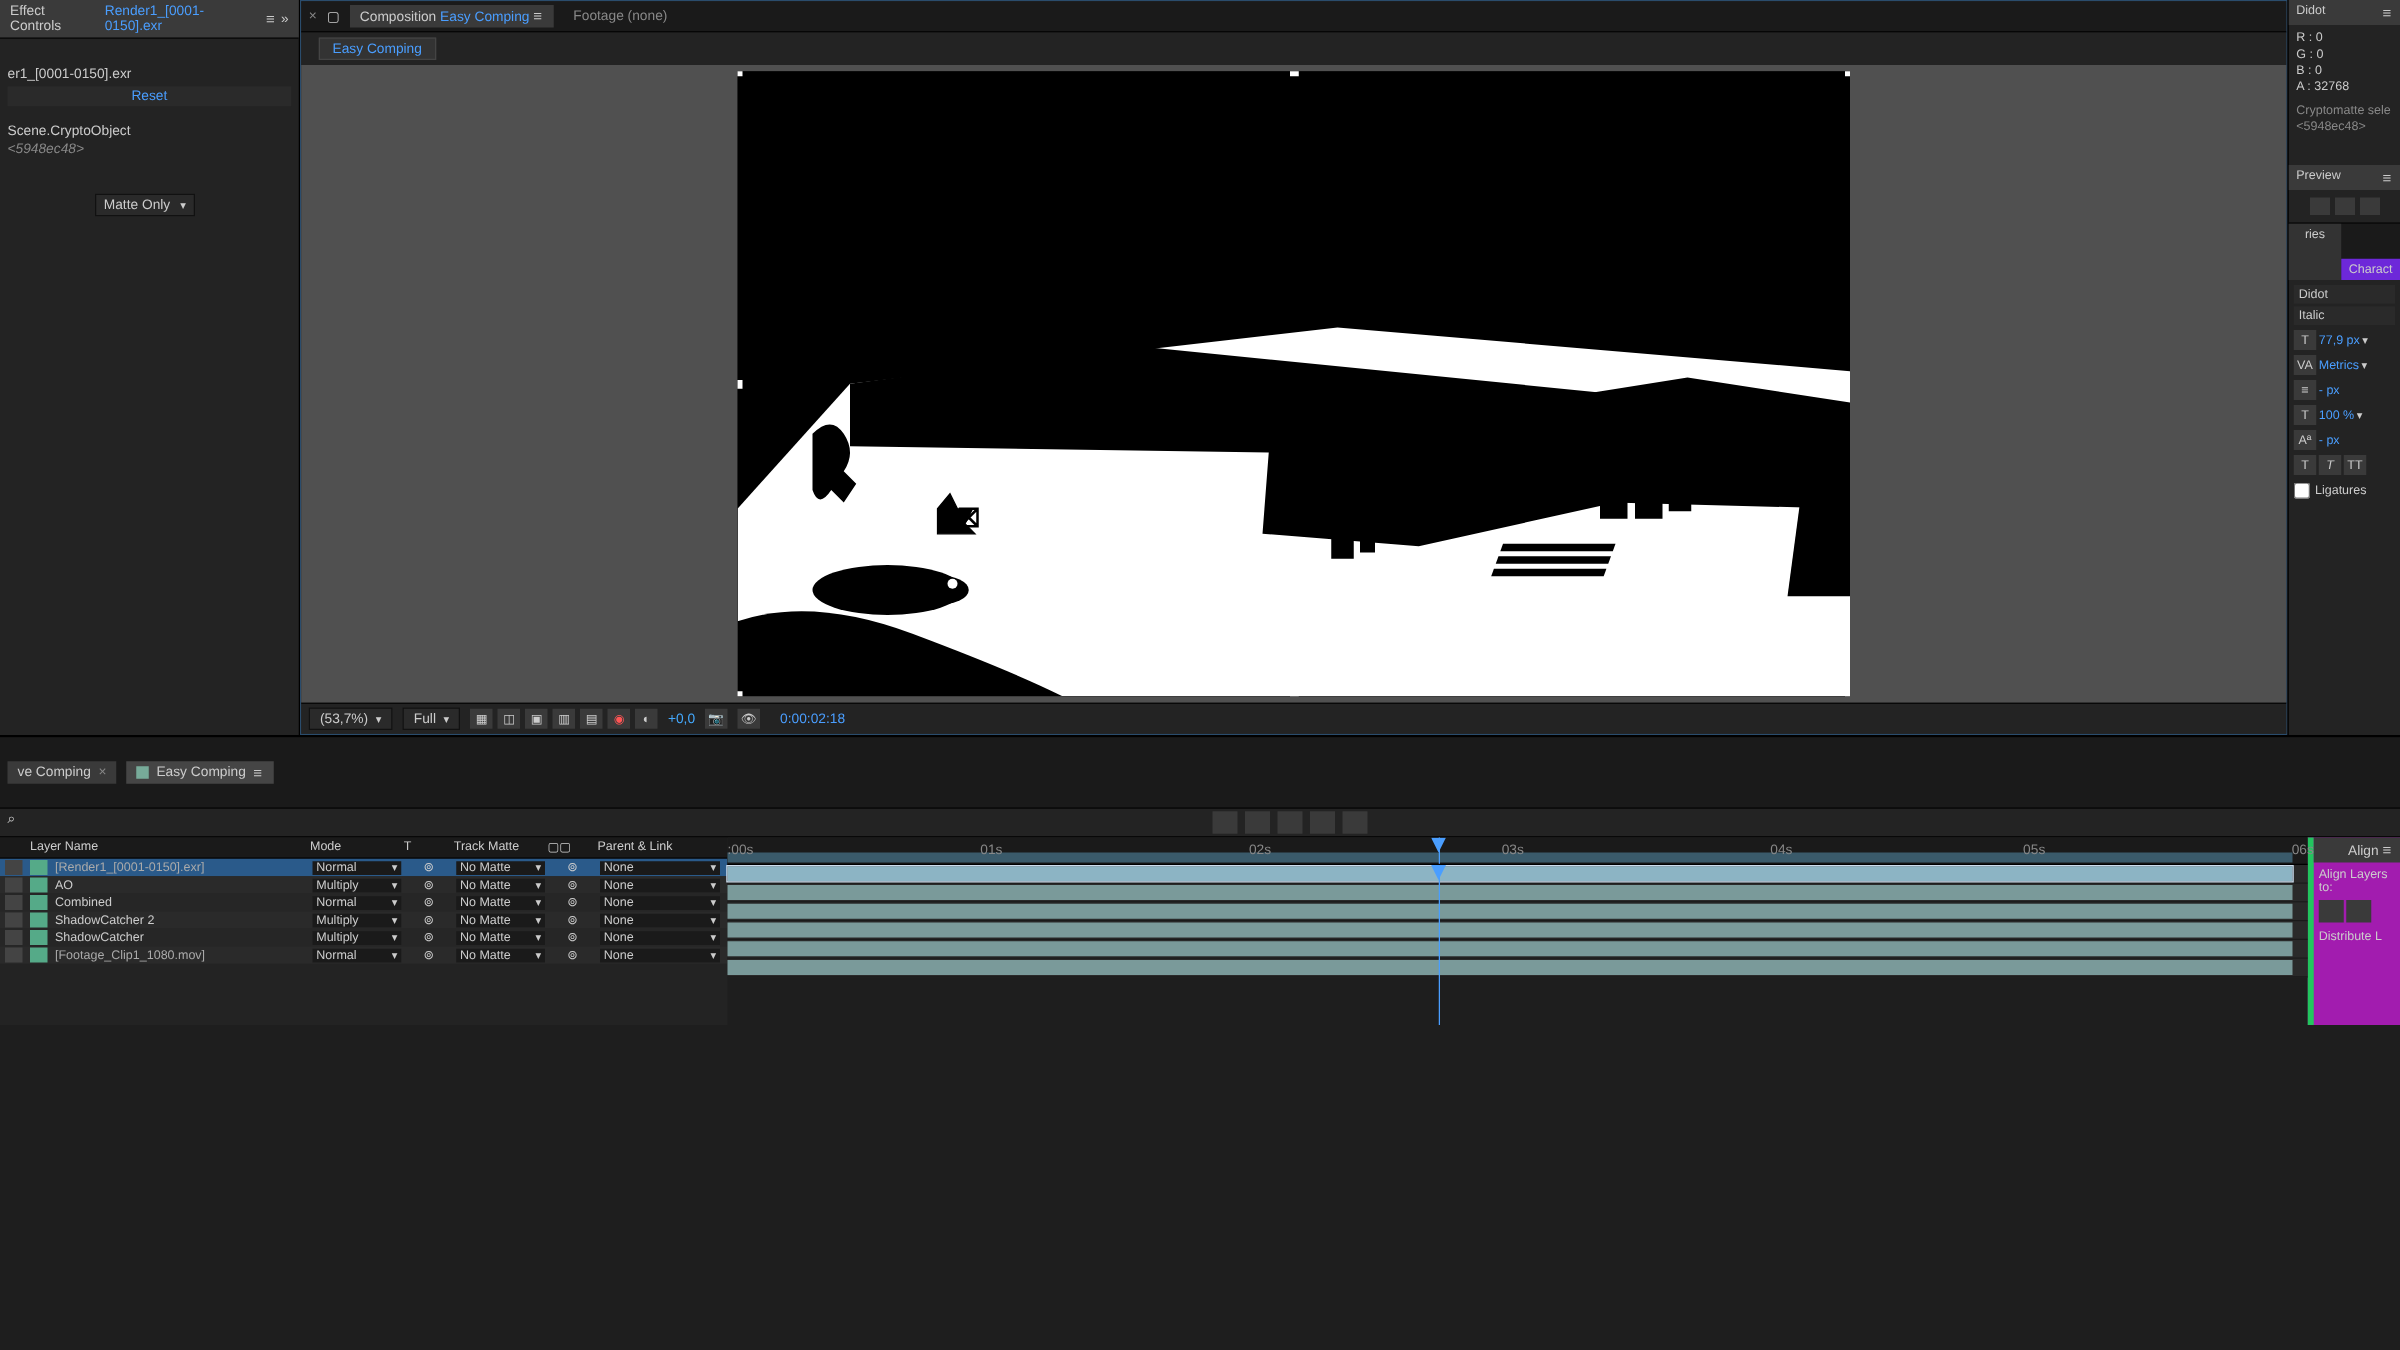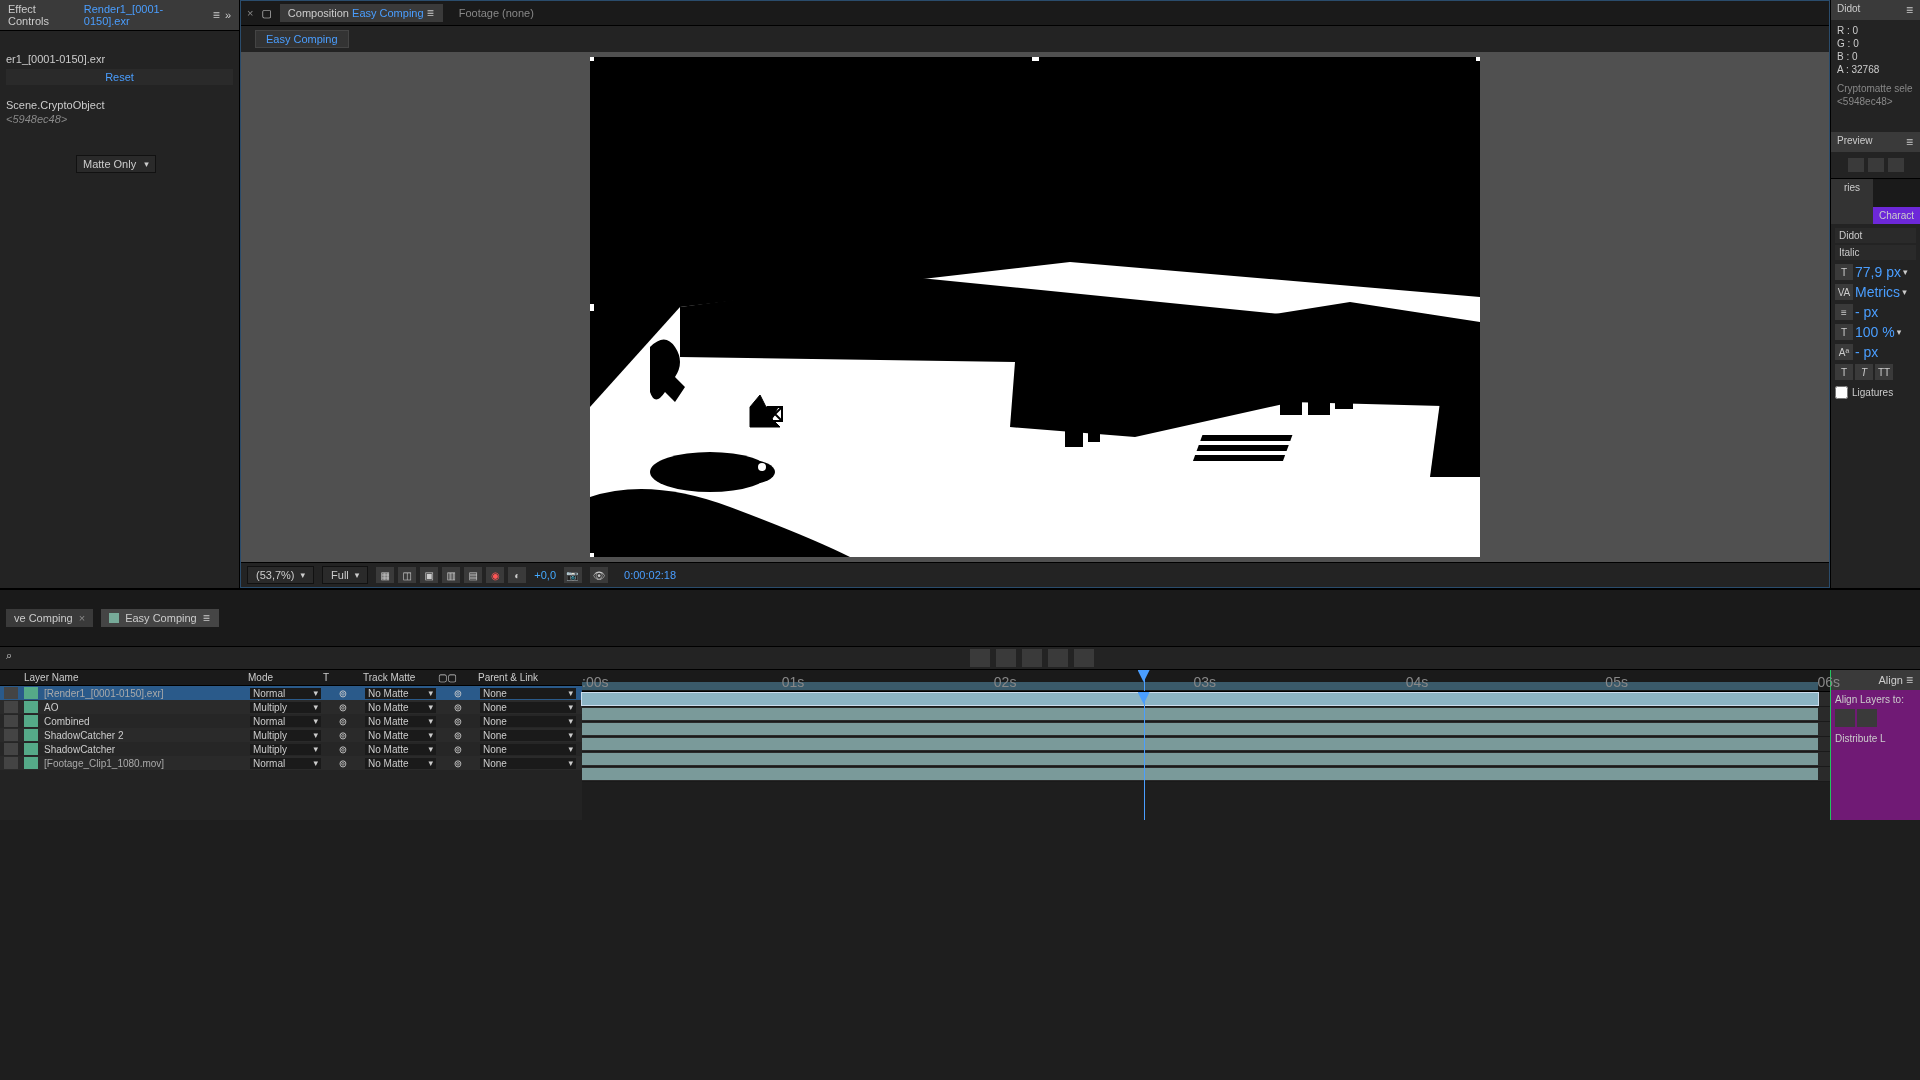--- a/index.html
+++ b/index.html
@@ -50,21 +50,21 @@
 .preview-bar { display: flex; justify-content: center; gap: 4px; padding: 6px 0; }
 .pvbtn { width: 16px; height: 14px; background: #3a3a3a; display: inline-block; }
 .char-sec { border-top: 1px solid #000; }
 .char-tabs { display: flex; background: #1a1a1a; }
 .ctab { padding: 3px 6px; flex: 1; text-align: center; background: #333; }
 .ctab.active { background: #6d28d9; margin-top: 28px; }
 .char-body { padding: 4px 4px; }
 .font-dd { background: #2a2a2a; padding: 2px 4px; margin-bottom: 2px; }
 .crow { display: flex; align-items: center; gap: 2px; padding: 2px 0; }
 .cico { width: 18px; height: 16px; background: #3a3a3a; display: flex; align-items: center; justify-content: center; font-size: 10px; }
-.cval { color: #4a9eff; font-size: 14px; }
+.cval { color: #4a9eff; font-size: 10px; }
 .ligrow { display: flex; align-items: center; gap: 4px; margin-top: 4px; }
 
 
 .timeline { grid-column: 1 / 4; background: #232323; border-top: 2px solid #000; display: flex; flex-direction: column; }
 .tl-tabs { background: #1a1a1a; padding: 19px 6px; display: flex; gap: 8px; border-bottom: 1px solid #000; }
 .tl-tab { background: #3a3a3a; padding: 2px 8px; color: #ccc; display: inline-flex; align-items: center; gap: 6px; }
 .tl-tab .close { color: #888; }
 .tl-toolbar { display: flex; padding: 2px 6px; background: #232323; border-bottom: 1px solid #000; }
 .tl-search { width: 430px; }
 .tl-tools { display: flex; gap: 6px; margin-left: auto; margin-right: 820px; }
@@ -78,30 +78,30 @@
 .layer-row:not(.selected) { background: #2a2a2a; }
 .layer-row:nth-child(odd):not(.selected) { background: #262626; }
 .lname { color: #ccc; white-space: nowrap; overflow: hidden; }
 .lname.bracket { color: #aaa; }
 .mini-dd { background: #1a1a1a; padding: 0 3px; display: flex; align-items: center; justify-content: space-between; font-size: 10px; margin: 0 2px; }
 .licon { width: 14px; height: 12px; background: #444; }
 .licon.img { background: #5a8; }
 
 .tl-tracks { flex: 1; position: relative; background: #1e1e1e; }
 .ruler { height: 22px; background: #1a1a1a; position: relative; border-bottom: 1px solid #000; }
-.tick { position: absolute; top: 4px; font-size: 14px; color: #888; }
+.tick { position: absolute; top: 4px; font-size: 11px; color: #888; }
 .playhead { position: absolute; top: 0; bottom: 0; width: 1px; background: #4a9eff; }
 .playhead::before { content: ''; position: absolute; top: 0; left: -6px; width: 12px; height: 12px; background: #4a9eff; clip-path: polygon(0 0, 100% 0, 50% 100%); }
 .workarea { position: absolute; top: 12px; height: 8px; left: 0; right: 12px; background: #3a5a6a; }
 .track-rows { position: absolute; top: 22px; left: 0; right: 0; }
 .track { height: 15px; margin: 0; position: relative; background: #2a2a2a; border-bottom: 1px solid #1a1a1a; }
 .clip { position: absolute; top: 1px; bottom: 1px; left: 0; right: 12px; background: #7a9a9a; }
 .clip.selected { background: #8cb4c4; outline: 1px solid #cde; }
 
-.tl-right { width: 90px; background: #701a75; border-left: 1px solid #22c55e; }
+.tl-right { width: 74px; background: #a21caf; border-left: 5px solid #22c55e; }
 .align-tab { background: #3a3a3a; padding: 3px 6px; text-align: right; }
 .align-body { padding: 4px 4px; font-size: 10px; }
 
 .footer { grid-column: 1/4; display: flex; background: #1a1a1a; padding: 2px 6px; font-size: 10px; color: #888; }
 .foot-render { }
 .foot-render .ms { color: #4a9eff; }
 .foot-toggle { margin: 0 auto; color: #888; }
 
 </style>
 </head>

